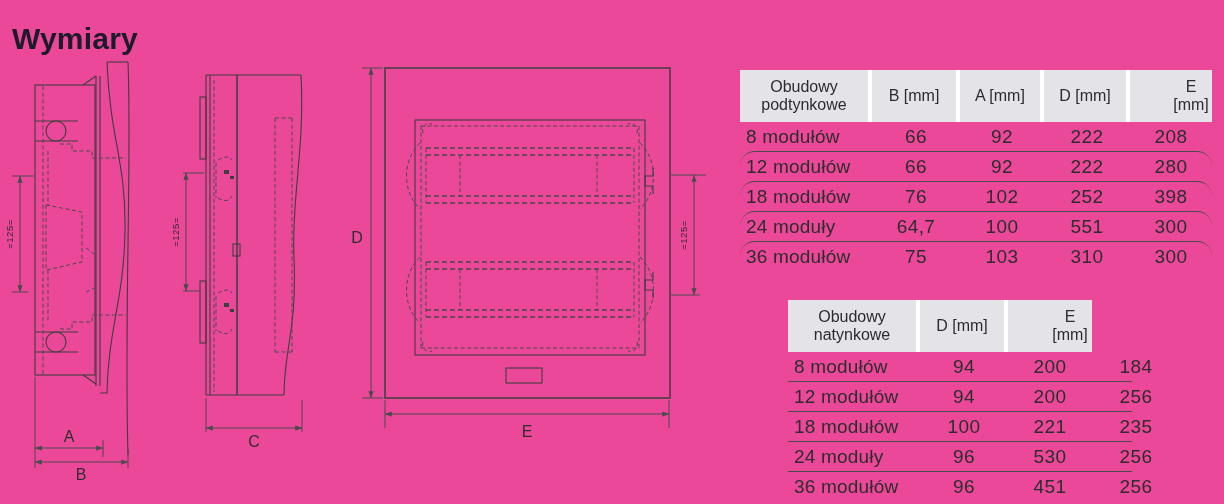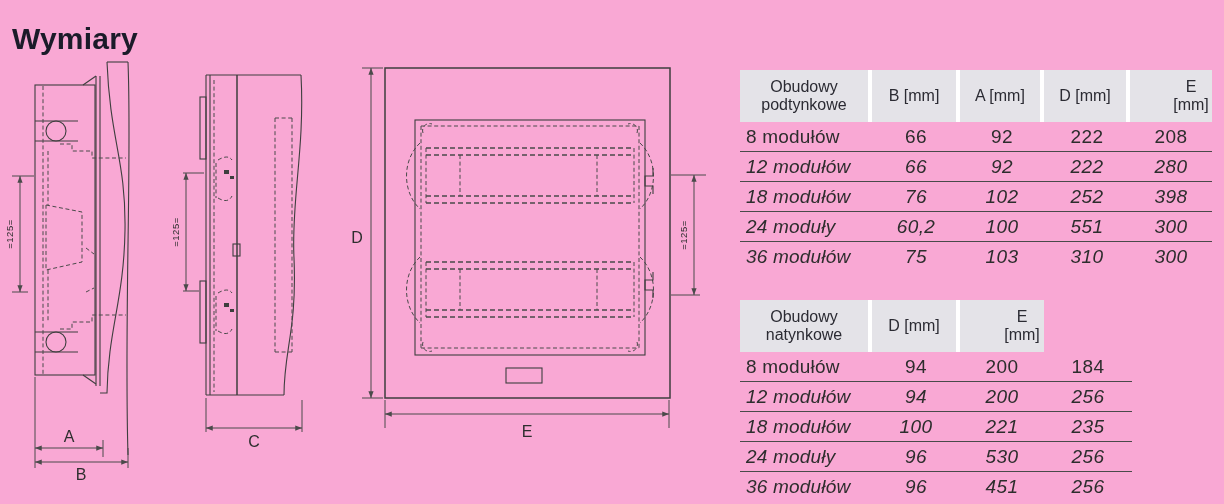--- a/index.html
+++ b/index.html
@@ -1,34 +1,34 @@
 <!DOCTYPE html>
 <html><head>
 <meta charset="utf-8">
 <style>
   html,body{margin:0;padding:0;background:#ffffff;}
-  #stage{position:relative;width:1224px;height:504px;background:#f9a8d4;overflow:hidden;
+  #stage{position:relative;width:1224px;height:504px;background:#ec4899;overflow:hidden;
          font-family:"Liberation Sans", sans-serif;}
   #page-title{position:absolute;left:12px;top:2px;font-size:30px;font-weight:bold;
               color:#1b1b29;letter-spacing:0.2px;}
   #drawing-svg{position:absolute;left:0;top:0;}
   
   .tbl{position:absolute;}
   .t1{left:740px;top:70px;width:472px;}
   .t2{left:740px;top:300px;width:392px;}
   .thead,.trow{display:grid;}
-  .t1 .thead,.t1 .trow{grid-template-columns:132px 88px 84px 86px 82px;}
-  .t2 .thead,.t2 .trow{grid-template-columns:132px 88px 84px 88px;}
+  .t1 .thead,.t1 .trow{grid-template-columns:132px 88px 84px 86px 82px;border-radius:23px;}
+  .t2 .thead,.t2 .trow{grid-template-columns:132px 88px 84px 88px;margin-left:48px;}
   .thead{height:52px;}
   .th{background:#e4e3e8;display:flex;align-items:center;justify-content:center;
       text-align:center;font-size:16px;color:#2b2b33;line-height:1.15;
       border-right:4px solid #ffffff;padding:0 4px;box-sizing:border-box;}
   .th:last-child{border-right:none;padding-left:44px;}
   .trow{height:29px;align-items:center;}
-  .trow + .trow{border-top:1.5px solid #4a4a4a;font-style:italic;}
+  .trow + .trow{border-top:1.5px solid #4a4a4a;}
   .td{font-size:19px;color:#2d2d2d;text-align:center;letter-spacing:0.4px;}
   .td.c0{text-align:left;padding-left:6px;letter-spacing:0.2px;}
   
   .ln{stroke:#3e3e3e;stroke-width:1.1;fill:none;}
   .lnb{stroke:#3e3e3e;stroke-width:1.5;fill:none;}
   .hid{stroke:#4a4a4a;stroke-width:1;fill:none;stroke-dasharray:4 2.6;}
   .hidb{stroke:#4a4a4a;stroke-width:1.4;fill:none;stroke-dasharray:5 3;}
   .dim{stroke:#4a4a4a;stroke-width:1;fill:none;}
   .dimtxt{font-size:16px;fill:#2e2e2e;}
   .railtxt{font-size:9.5px;fill:#2e2e2e;letter-spacing:0.5px;}
@@ -196,21 +196,21 @@
     </div>
     <div class="trow">
       <div class="td c0">18 modułów</div>
       <div class="td">76</div>
       <div class="td">102</div>
       <div class="td">252</div>
       <div class="td">398</div>
     </div>
     <div class="trow">
       <div class="td c0">24 moduły</div>
-      <div class="td">60,2</div>
+      <div class="td">64,7</div>
       <div class="td">100</div>
       <div class="td">551</div>
       <div class="td">300</div>
     </div>
     <div class="trow">
       <div class="td c0">36 modułów</div>
       <div class="td">75</div>
       <div class="td">103</div>
       <div class="td">310</div>
       <div class="td">300</div>

